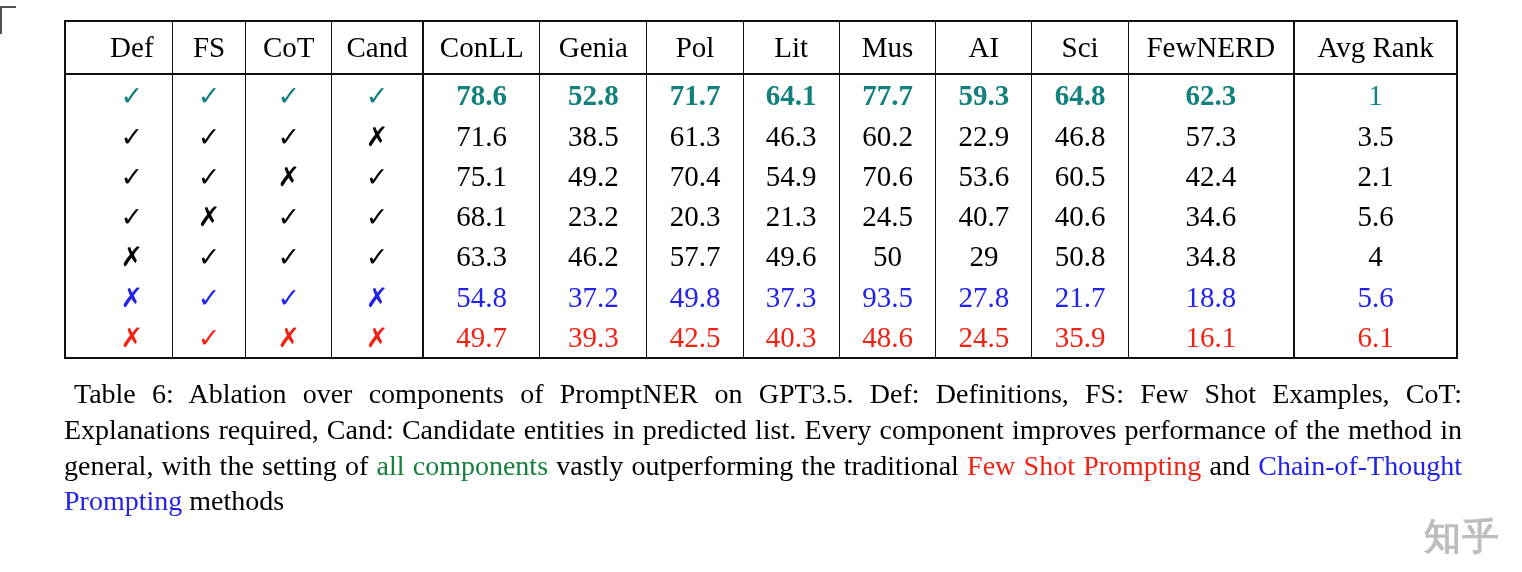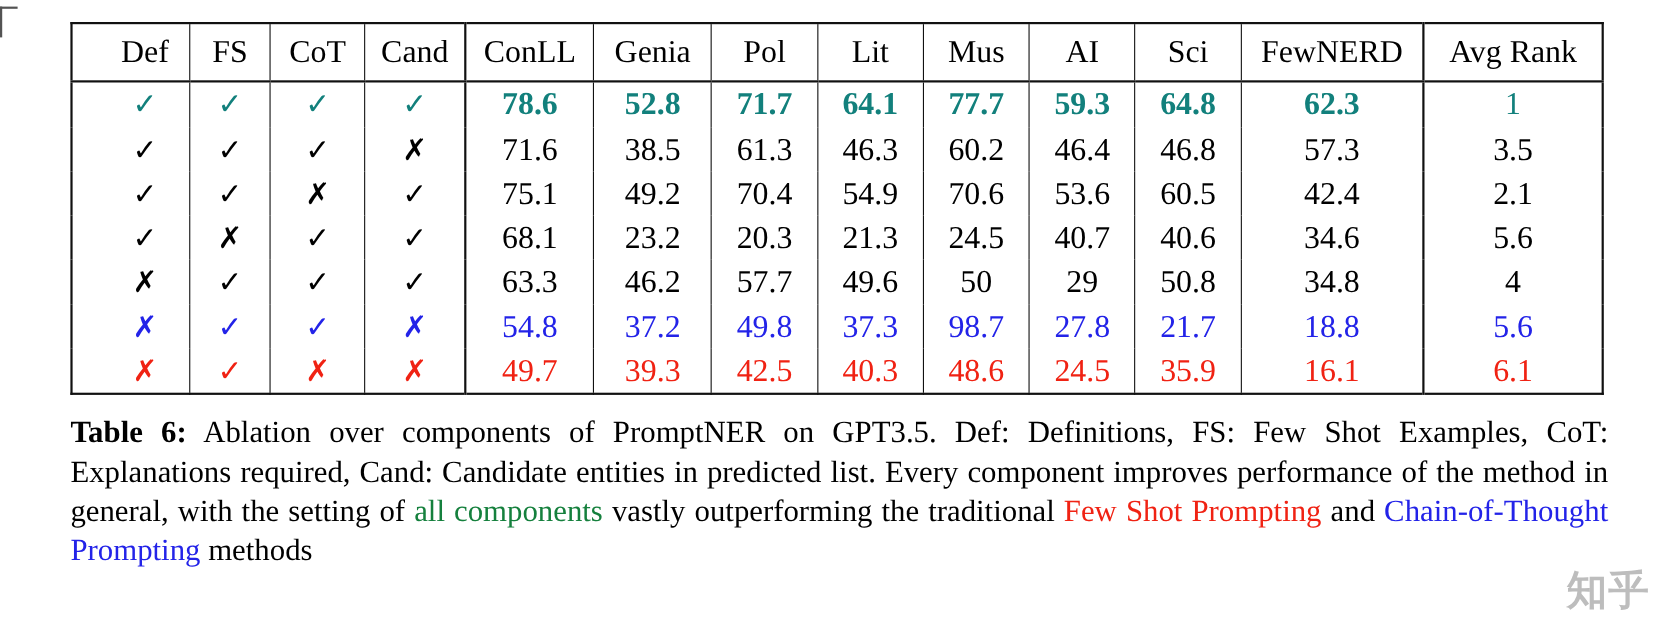--- a/index.html
+++ b/index.html
@@ -89,21 +89,21 @@
   .caption {
     position: absolute;
     left: 64px;
     top: 376px;
     width: 1398px;
     font-size: 28px;
     line-height: 1.28;
     text-align: justify;
     text-justify: inter-word;
   }
-  .caption .lbl { font-weight: bold; }
+  .caption .lbl { font-weight: normal; margin-left: 10px; }
   .hl-teal { color: #15803d; }
   .hl-red { color: #f02213; }
   .hl-blue { color: #2323e8; }
 
   .watermark {
     position: absolute;
     right: 22px;
     bottom: 10px;
     display: flex;
     align-items: center;
@@ -162,21 +162,21 @@
         <tr style="color: rgb(0, 0, 0);">
           <td class="col-flag"><span class="mark">✓</span></td>
           <td class="col-flag"><span class="mark">✓</span></td>
           <td class="col-flag"><span class="mark">✓</span></td>
           <td class="col-flag"><span class="mark">✗</span></td>
           <td class="col-metric sep-left">71.6</td>
           <td class="col-metric">38.5</td>
           <td class="col-metric">61.3</td>
           <td class="col-metric">46.3</td>
           <td class="col-metric">60.2</td>
-          <td class="col-metric">46.4</td>
+          <td class="col-metric">22.9</td>
           <td class="col-metric">46.8</td>
           <td class="col-fewnerd">57.3</td>
           <td class="col-rank sep-left" style="font-weight: normal;">3.5</td>
         </tr>
         <tr style="color: rgb(0, 0, 0);">
           <td class="col-flag"><span class="mark">✓</span></td>
           <td class="col-flag"><span class="mark">✓</span></td>
           <td class="col-flag"><span class="mark">✗</span></td>
           <td class="col-flag"><span class="mark">✓</span></td>
           <td class="col-metric sep-left">75.1</td>
@@ -221,21 +221,21 @@
         </tr>
         <tr style="color: rgb(35, 35, 232);">
           <td class="col-flag"><span class="mark">✗</span></td>
           <td class="col-flag"><span class="mark">✓</span></td>
           <td class="col-flag"><span class="mark">✓</span></td>
           <td class="col-flag"><span class="mark">✗</span></td>
           <td class="col-metric sep-left">54.8</td>
           <td class="col-metric">37.2</td>
           <td class="col-metric">49.8</td>
           <td class="col-metric">37.3</td>
-          <td class="col-metric">98.7</td>
+          <td class="col-metric">93.5</td>
           <td class="col-metric">27.8</td>
           <td class="col-metric">21.7</td>
           <td class="col-fewnerd">18.8</td>
           <td class="col-rank sep-left" style="font-weight: normal;">5.6</td>
         </tr>
         <tr style="color: rgb(240, 34, 19);">
           <td class="col-flag"><span class="mark">✗</span></td>
           <td class="col-flag"><span class="mark">✓</span></td>
           <td class="col-flag"><span class="mark">✗</span></td>
           <td class="col-flag"><span class="mark">✗</span></td>

